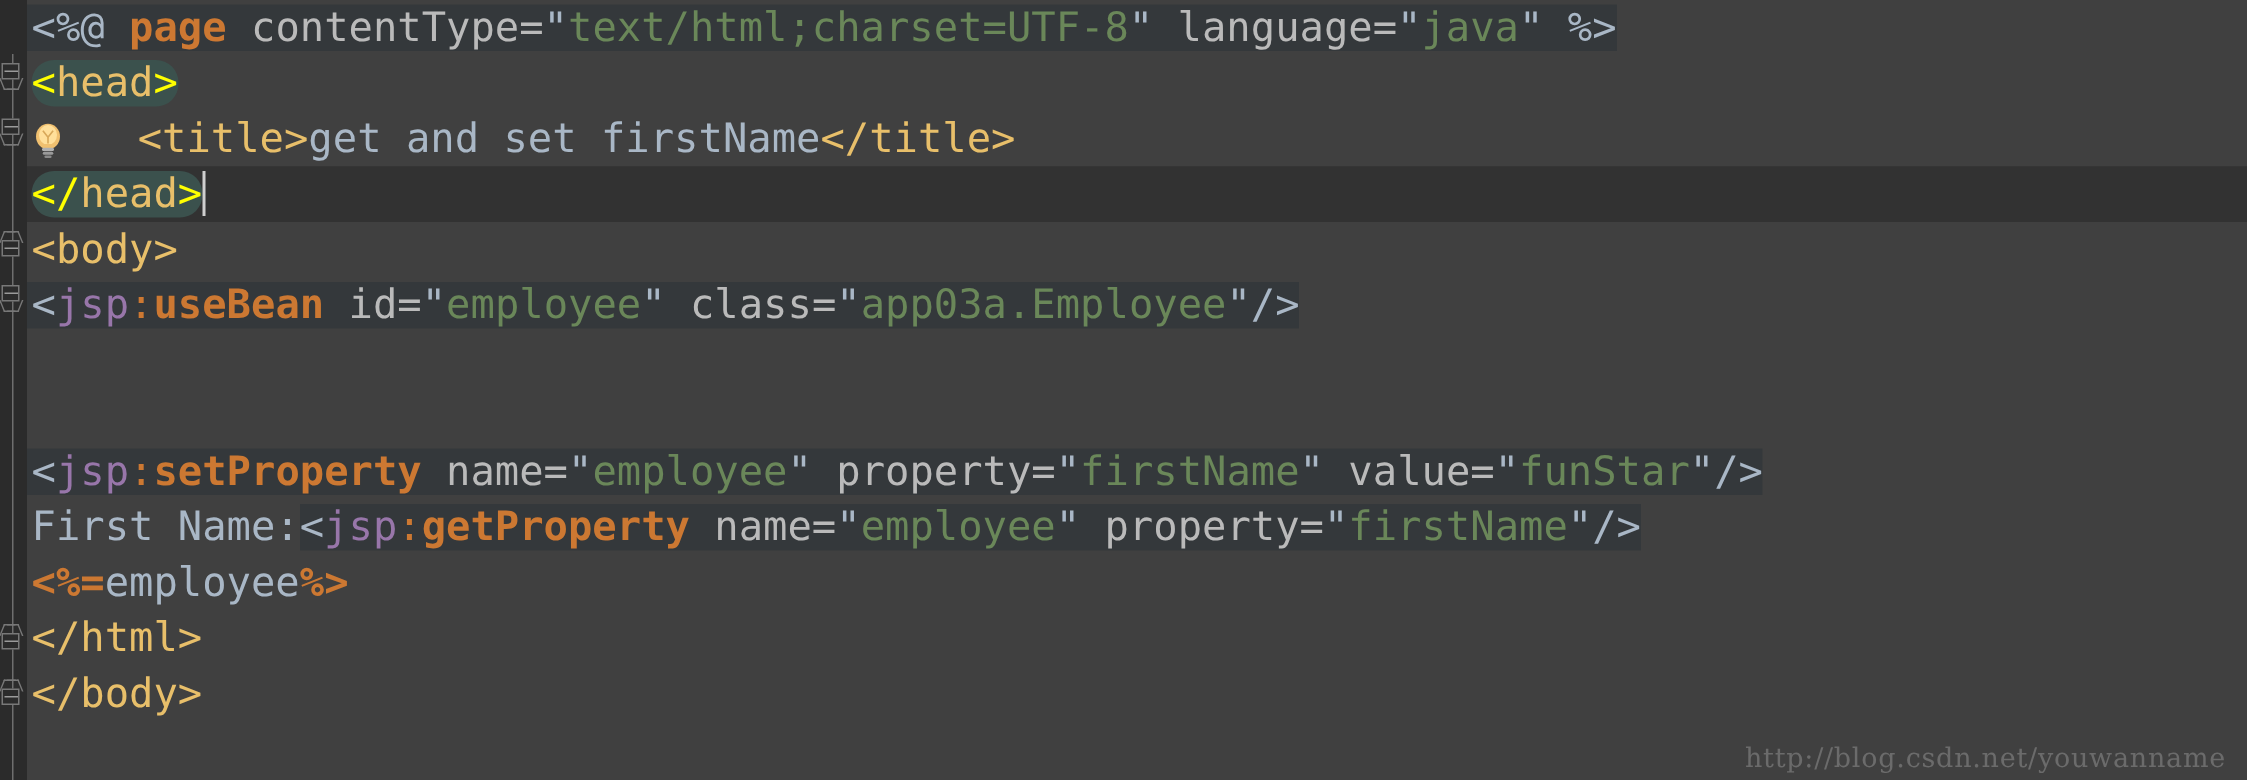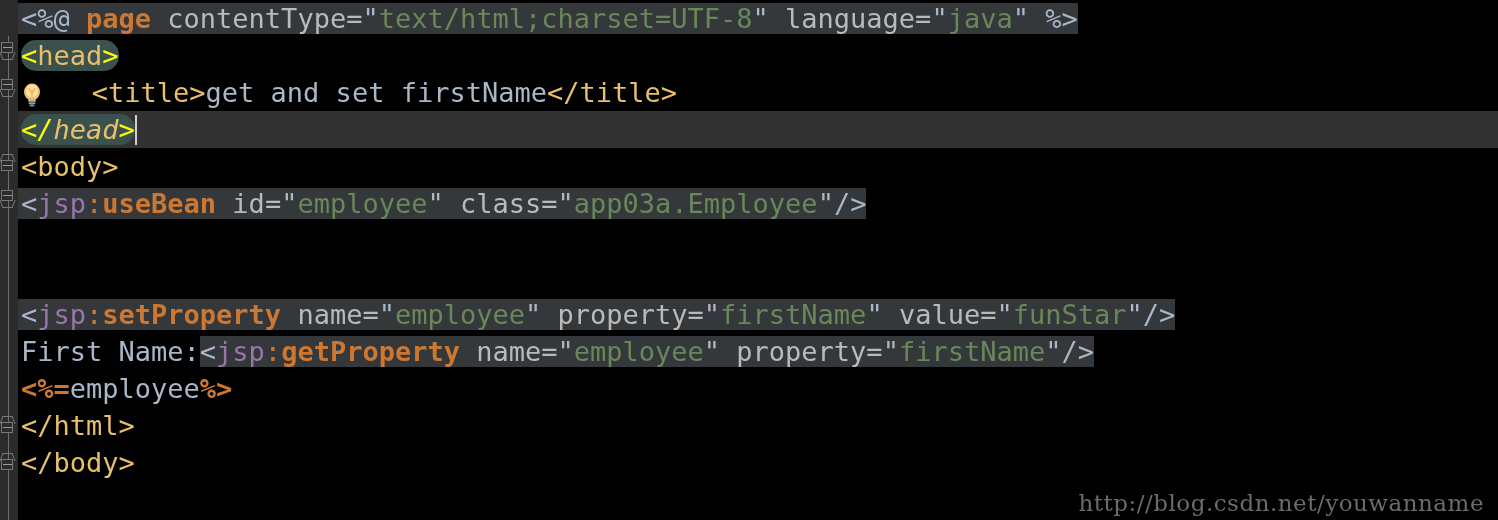--- a/index.html
+++ b/index.html
@@ -126,21 +126,21 @@
     top: 11px;
     width: 9px;
     height: 1px;
     background: #9a9a9a;
   }
 
   
   .code {
     position: relative;
     flex: 1 1 auto;
-    background: #000000;
+    background: #404040;
   }
   .line {
     position: relative;
     height: 37px;
     line-height: 37px;
     white-space: pre;
     font-size: 27px;
     letter-spacing: 0px;
     font-family: "DejaVu Sans Mono", monospace;
     color: #a9b7c6;
@@ -150,21 +150,20 @@
     z-index: 2;
     display: inline;
     padding-left: 3px;
   }
   
   .bg-directive {
     background: #34383b;
   }
   .current-line {
     background: #323232;
-    font-style: italic;
   }
   .current-line:before {
     content: "";
     position: absolute;
     left: -18px;
     right: 0;
     top: 0;
     bottom: 0;
     background: #323232;
     z-index: 0;
@@ -205,21 +204,21 @@
     height: 26px;
     vertical-align: -6px;
     position: relative;
   }
 
   .watermark {
     position: absolute;
     right: 14px;
     bottom: 4px;
     font-family: "DejaVu Serif", serif;
-    font-size: 23px;
+    font-size: 18px;
     color: #6b6b6b;
     letter-spacing: 0.5px;
     white-space: pre;
     z-index: 10;
   }
 </style>
 </head>
 <body>
 
 <div class="editor">

